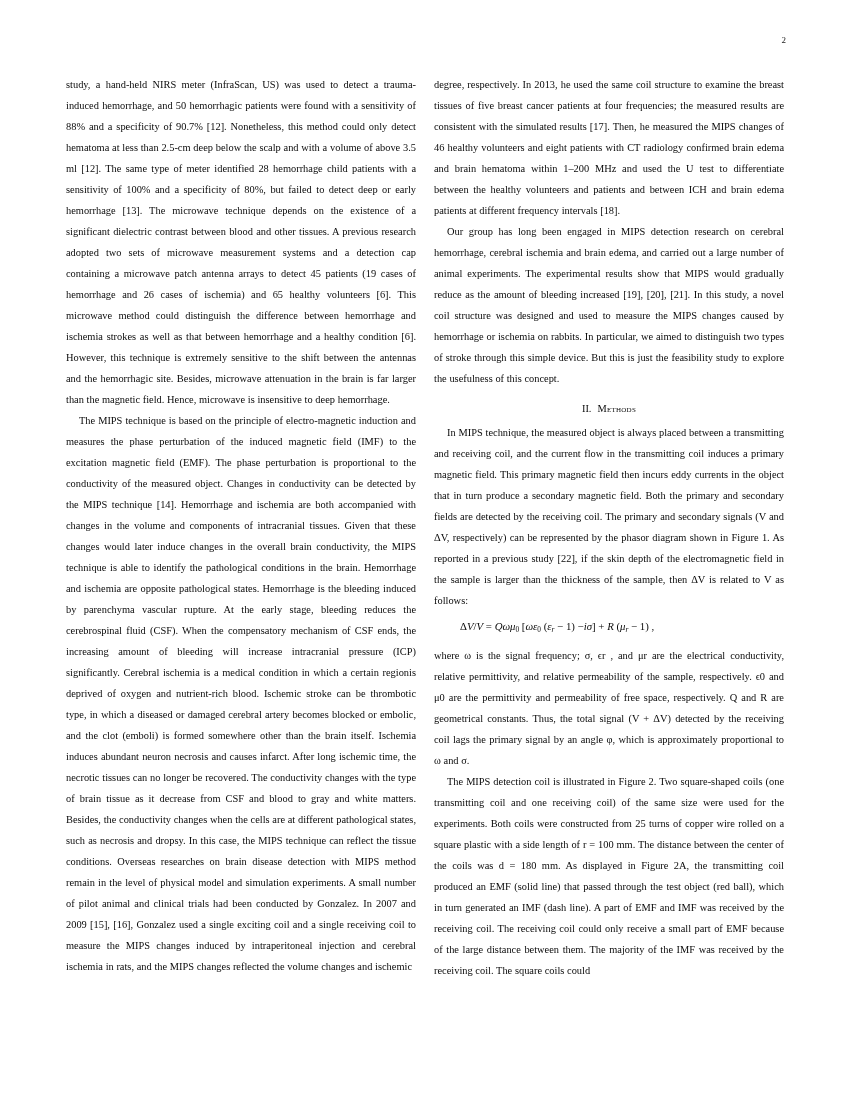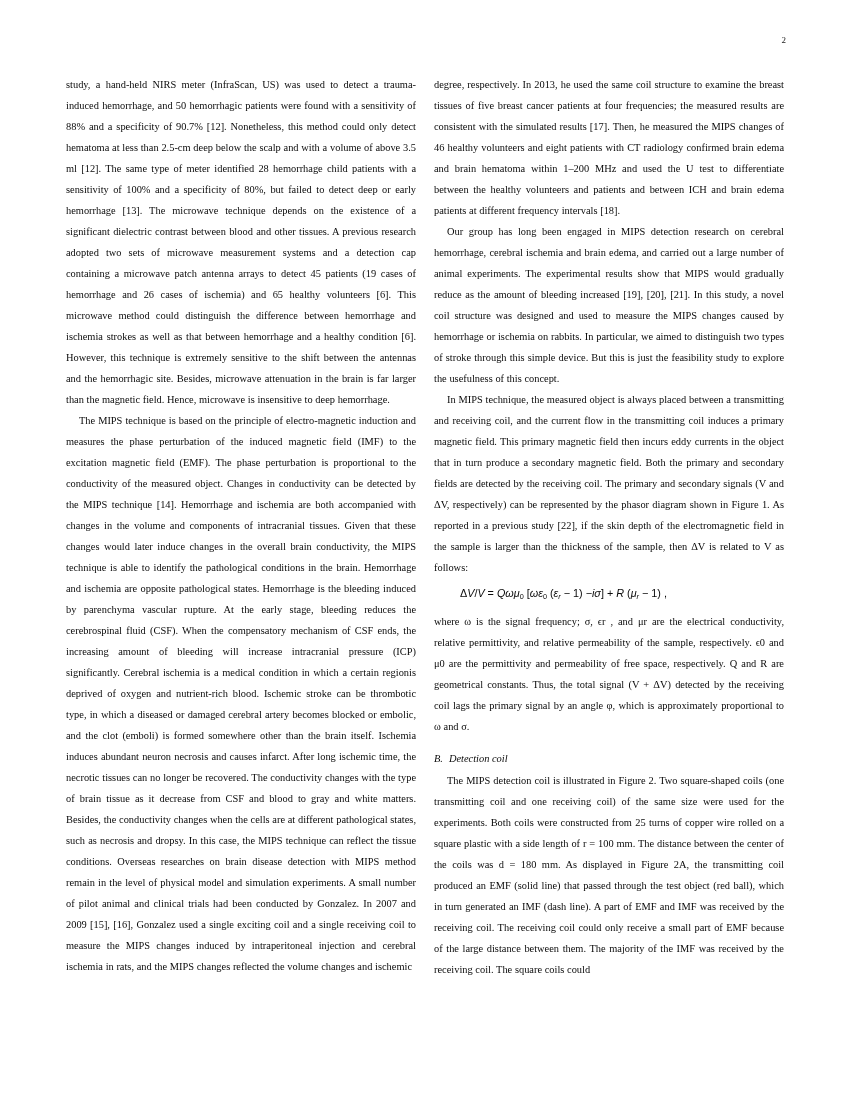--- a/index.html
+++ b/index.html
@@ -93,21 +93,21 @@
   .sub-head.spaced { padding-top: 13px; }
 
   
   .equation {
     margin: 0;
     padding: 7px 0 9px 0;
     font-size: 10.8px;
     line-height: 17.45px;
     text-align: left;
     text-indent: 26px;
-    font-family: Liberation Sans, sans-serif;
+    font-family: Liberation Serif, serif;
     white-space: nowrap;
   }
   .equation .it { font-style: italic; }
   .equation sub {
     font-size: 7.3px;
     line-height: 0;
     vertical-align: -0.26em;
   }
   .sp2 { display: inline-block; width: 6px; }
 </style>
@@ -122,27 +122,27 @@
 
     <div class="col">
       <p class="para noindent">study, a hand-held NIRS meter (InfraScan, US) was used to detect a trauma-induced hemorrhage, and 50 hemorrhagic patients were found with a sensitivity of 88% and a specificity of 90.7% [12]. Nonetheless, this method could only detect hematoma at less than 2.5-cm deep below the scalp and with a volume of above 3.5 ml [12]. The same type of meter identified 28 hemorrhage child patients with a sensitivity of 100% and a specificity of 80%, but failed to detect deep or early hemorrhage [13]. The microwave technique depends on the existence of a significant dielectric contrast between blood and other tissues. A previous research adopted two sets of microwave measurement systems and a detection cap containing a microwave patch antenna arrays to detect 45 patients (19 cases of hemorrhage and 26 cases of ischemia) and 65 healthy volunteers [6]. This microwave method could distinguish the difference between hemorrhage and ischemia strokes as well as that between hemorrhage and a healthy condition [6]. However, this technique is extremely sensitive to the shift between the antennas and the hemorrhagic site. Besides, microwave attenuation in the brain is far larger than the magnetic field. Hence, microwave is insensitive to deep hemorrhage.</p>
       <p class="para">The MIPS technique is based on the principle of electro-magnetic induction and measures the phase perturbation of the induced magnetic field (IMF) to the excitation magnetic field (EMF). The phase perturbation is proportional to the conductivity of the measured object. Changes in conductivity can be detected by the MIPS technique [14]. Hemorrhage and ischemia are both accompanied with changes in the volume and components of intracranial tissues. Given that these changes would later induce changes in the overall brain conductivity, the MIPS technique is able to identify the pathological conditions in the brain. Hemorrhage and ischemia are opposite pathological states. Hemorrhage is the bleeding induced by parenchyma vascular rupture. At the early stage, bleeding reduces the cerebrospinal fluid (CSF). When the compensatory mechanism of CSF ends, the increasing amount of bleeding will increase intracranial pressure (ICP) significantly. Cerebral ischemia is a medical condition in which a certain regionis deprived of oxygen and nutrient-rich blood. Ischemic stroke can be thrombotic type, in which a diseased or damaged cerebral artery becomes blocked or embolic, and the clot (emboli) is formed somewhere other than the brain itself. Ischemia induces abundant neuron necrosis and causes infarct. After long ischemic time, the necrotic tissues can no longer be recovered. The conductivity changes with the type of brain tissue as it decrease from CSF and blood to gray and white matters. Besides, the conductivity changes when the cells are at different pathological states, such as necrosis and dropsy. In this case, the MIPS technique can reflect the tissue conditions. Overseas researches on brain disease detection with MIPS method remain in the level of physical model and simulation experiments. A small number of pilot animal and clinical trials had been conducted by Gonzalez. In 2007 and 2009 [15], [16], Gonzalez used a single exciting coil and a single receiving coil to measure the MIPS changes induced by intraperitoneal injection and cerebral ischemia in rats, and the MIPS changes reflected the volume changes and ischemic</p>
     </div>
 
     <div class="col">
       <p class="para noindent">degree, respectively. In 2013, he used the same coil structure to examine the breast tissues of five breast cancer patients at four frequencies; the measured results are consistent with the simulated results [17]. Then, he measured the MIPS changes of 46 healthy volunteers and eight patients with CT radiology confirmed brain edema and brain hematoma within 1–200 MHz and used the U test to differentiate between the healthy volunteers and patients and between ICH and brain edema patients at different frequency intervals [18].</p>
       <p class="para">Our group has long been engaged in MIPS detection research on cerebral hemorrhage, cerebral ischemia and brain edema, and carried out a large number of animal experiments. The experimental results show that MIPS would gradually reduce as the amount of bleeding increased [19], [20], [21]. In this study, a novel coil structure was designed and used to measure the MIPS changes caused by hemorrhage or ischemia on rabbits. In particular, we aimed to distinguish two types of stroke through this simple device. But this is just the feasibility study to explore the usefulness of this concept.</p>
 
+      <p class="sec-head"><span class="numeral">II.</span><span class="sp2"></span><span>Methods</span></p>
 
 
       <p class="para">In MIPS technique, the measured object is always placed between a transmitting and receiving coil, and the current flow in the transmitting coil induces a primary magnetic field. This primary magnetic field then incurs eddy currents in the object that in turn produce a secondary magnetic field. Both the primary and secondary fields are detected by the receiving coil. The primary and secondary signals (V and ΔV, respectively) can be represented by the phasor diagram shown in Figure 1. As reported in a previous study [22], if the skin depth of the electromagnetic field in the sample is larger than the thickness of the sample, then ΔV is related to V as follows:</p>
 
       <p class="equation">Δ<span class="it">V</span>/<span class="it">V</span> = <span class="it">Qωμ</span><sub>0</sub> [<span class="it">ωε</span><sub>0</sub> (<span class="it">ε</span><sub class="it">r</sub> − 1) −<span class="it">iσ</span>] + <span class="it">R</span> (<span class="it">μ</span><sub class="it">r</sub> − 1) ,</p>
 
       <p class="para noindent">where ω is the signal frequency; σ, ϵr , and μr are the electrical conductivity, relative permittivity, and relative permeability of the sample, respectively. ϵ0 and μ0 are the permittivity and permeability of free space, respectively. Q and R are geometrical constants. Thus, the total signal (V + ΔV) detected by the receiving coil lags the primary signal by an angle φ, which is approximately proportional to ω and σ.</p>
 
-      <p class="sub-head spaced"><span>B.</span><span class="sp2"></span><span>Detection coil</span></p>
 
       <p class="para">The MIPS detection coil is illustrated in Figure 2. Two square-shaped coils (one transmitting coil and one receiving coil) of the same size were used for the experiments. Both coils were constructed from 25 turns of copper wire rolled on a square plastic with a side length of r = 100 mm. The distance between the center of the coils was d = 180 mm. As displayed in Figure 2A, the transmitting coil produced an EMF (solid line) that passed through the test object (red ball), which in turn generated an IMF (dash line). A part of EMF and IMF was received by the receiving coil. The receiving coil could only receive a small part of EMF because of the large distance between them. The majority of the IMF was received by the receiving coil. The square coils could</p>
     </div>
 
   </div>
 </div>
 
 </body></html>

